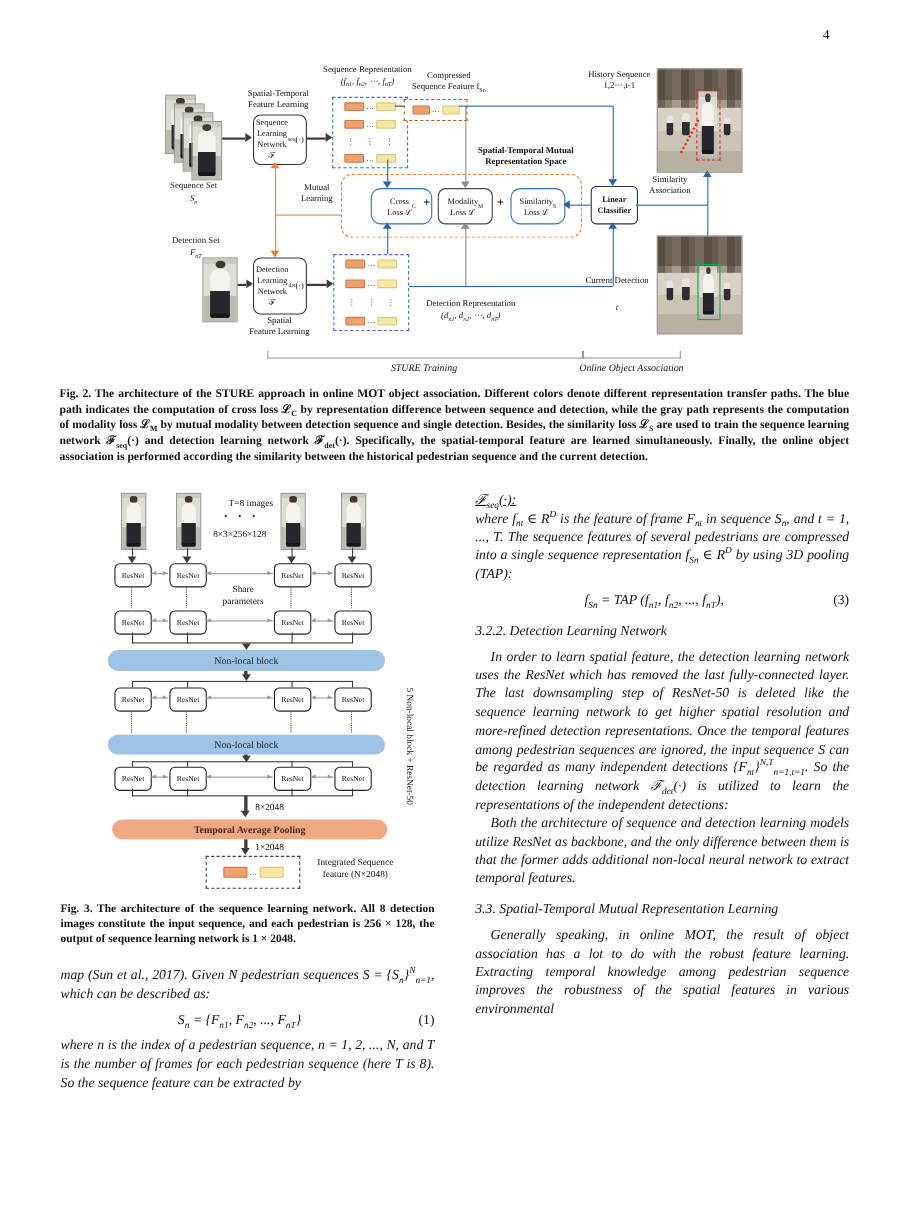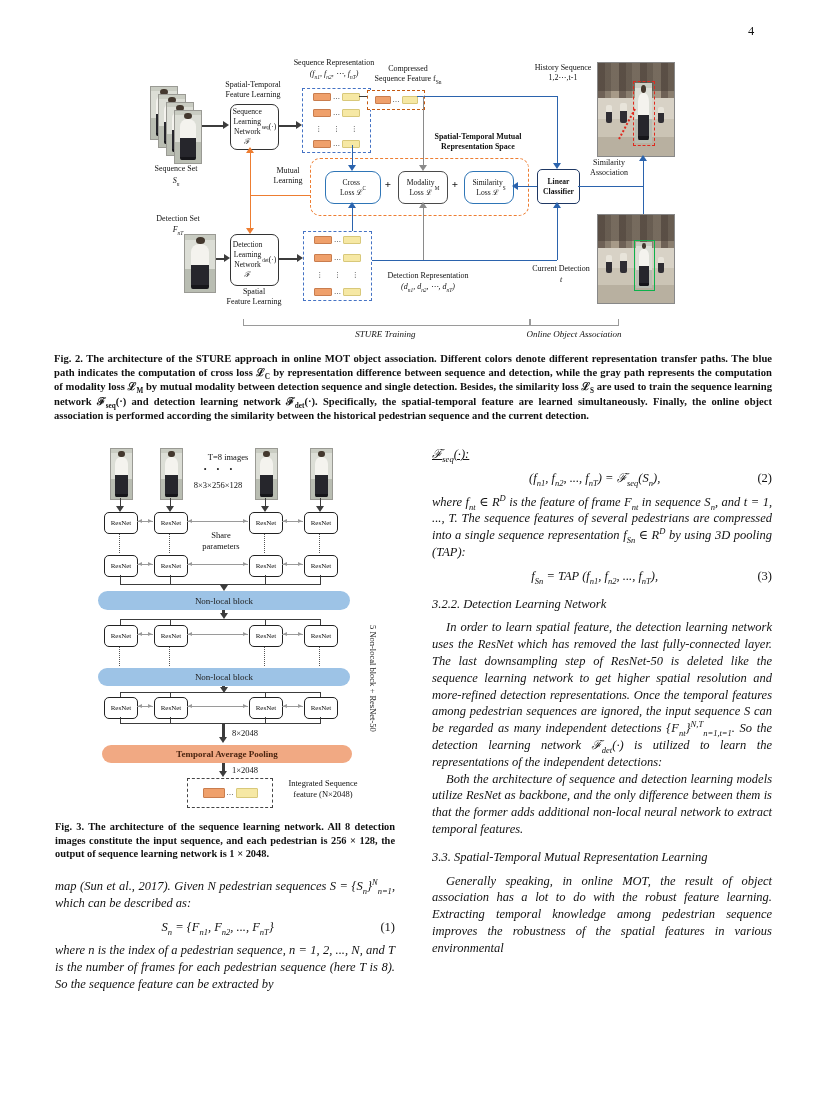--- a/index.html
+++ b/index.html
@@ -154,21 +154,21 @@
       <div class="pp" style="left:22px;top:40px;width:7px;height:20px"></div>
       <div class="pp" style="left:60px;top:44px;height:16px"></div>
       <div class="ped" style="left:37px;top:20px;width:17px;height:60px;border:none"></div>
       <div class="drect red" style="left:35px;top:18px;width:20px;height:63px"></div>
       <div class="reddiag" style="left:28px;top:44px"></div>
     </div>
 
     <div class="lab b" style="left:283px;top:74px;width:134px">Spatial-Temporal Mutual<br>Representation Space</div>
 
     <div class="orange-rect" style="left:182px;top:100px;width:217px;height:56px"></div>
-    <div class="box blue" style="left:197px;top:113px;width:54px;height:31px">Cross<br>Loss ℒ<sub>C</sub></div>
+    <div class="box blue" style="left:209px;top:113px;width:54px;height:31px">Cross<br>Loss ℒ<sub>C</sub></div>
     <div class="lab b" style="left:252px;top:120px;width:16px;font-size:11px">+</div>
     <div class="box" style="left:270px;top:113px;width:48px;height:31px;border-color:#4a4a4a">Modality<br>Loss ℒ<sub>M</sub></div>
     <div class="lab b" style="left:319px;top:120px;width:16px;font-size:11px">+</div>
     <div class="box blue" style="left:336px;top:113px;width:48px;height:31px">Similarity<br>Loss ℒ<sub>S</sub></div>
     <div class="box navy" style="left:409px;top:111px;width:41px;height:33px">Linear<br>Classifier</div>
 
     <div class="lab" style="left:445px;top:100px;width:72px">Similarity<br>Association</div>
 
     <div class="lab" style="left:138px;top:108px;width:44px">Mutual<br>Learning</div>
     <div class="vl c-orange" style="left:122px;top:92px;height:82px"></div>
@@ -220,21 +220,21 @@
           <span class="mini">…</span>
           <span class="by"></span>
         </div>
     </div>
     <div class="hl c-dark t2" style="left:151px;top:200px;width:18px"></div>
     <div class="ah r c-dark" style="left:169px;top:196px"></div>
 
     <div class="lab" style="left:238px;top:213px;width:124px">Detection Representation</div>
     <div class="lab ital" style="left:238px;top:224px;width:124px">(d<sub>n1</sub>, d<sub>n2</sub>, ⋯, d<sub>nT</sub>)</div>
 
-    <div class="lab" style="left:392px;top:206px;width:82px">Current Detection</div>
+    <div class="lab" style="left:392px;top:192px;width:82px">Current Detection</div>
     <div class="lab ital" style="left:392px;top:217px;width:82px">t</div>
 
     <div class="photo" style="left:469px;top:156px;width:76px;height:88px">
       <div class="pp" style="left:8px;top:40px;height:18px"></div>
       <div class="pp" style="left:22px;top:38px;width:7px;height:20px"></div>
       <div class="pp" style="left:60px;top:42px;height:16px"></div>
       <div class="ped" style="left:38px;top:27px;width:16px;height:46px;border:none"></div>
       <div class="drect green" style="left:36px;top:25px;width:19px;height:49px"></div>
     </div>
 
@@ -359,24 +359,20 @@
     <p class="p">map (Sun et al., 2017).  Given N pedestrian sequences S = {S<sub>n</sub>}<sup>N</sup><sub>n=1</sub>, which can be described as:</p>
     <div class="eq">
       <span class="eq-f">S<sub>n</sub> = {F<sub>n1</sub>, F<sub>n2</sub>, ..., F<sub>nT</sub>}</span>
       <span class="eq-n">(1)</span>
     </div>
     <p class="p">where n is the index of a pedestrian sequence, n = 1, 2, ..., N, and T is the number of frames for each pedestrian sequence (here T is 8).  So the sequence feature can be extracted by</p>
   </div>
 
   <div class="col" style="left:432px;top:446px;width:340px">
     <p class="p lead">ℱ<sub>seq</sub>(·):</p>
-    <div class="eq">
-      <span class="eq-f">(f<sub>n1</sub>, f<sub>n2</sub>, ..., f<sub>nT</sub>) = ℱ<sub>seq</sub>(S<sub>n</sub>),</span>
-      <span class="eq-n">(2)</span>
-    </div>
     <p class="p">where f<sub>nt</sub> ∈ R<sup>D</sup> is the feature of frame F<sub>nt</sub> in sequence S<sub>n</sub>, and t = 1, ..., T.  The sequence features of several pedestrians are compressed into a single sequence representation f<sub>Sn</sub> ∈ R<sup>D</sup> by using 3D pooling (TAP):</p>
     <div class="eq">
       <span class="eq-f">f<sub>Sn</sub> = TAP (f<sub>n1</sub>, f<sub>n2</sub>, ..., f<sub>nT</sub>),</span>
       <span class="eq-n">(3)</span>
     </div>
     <p class="p h3">3.2.2.  Detection Learning Network</p>
     <p class="p ind">In order to learn spatial feature, the detection learning network uses the ResNet which has removed the last fully-connected layer.  The last downsampling step of ResNet-50 is deleted like the sequence learning network to get higher spatial resolution and more-refined detection representations. Once the temporal features among pedestrian sequences are ignored, the input sequence S can be regarded as many independent detections {F<sub>nt</sub>}<sup>N,T</sup><sub>n=1,t=1</sub>.  So the detection learning network ℱ<sub>det</sub>(·) is utilized to learn the representations of the independent detections:</p>
     <p class="p ind">Both the architecture of sequence and detection learning models utilize ResNet as backbone, and the only difference between them is that the former adds additional non-local neural network to extract temporal features.</p>
     <p class="p h3">3.3.  Spatial-Temporal Mutual Representation Learning</p>
     <p class="p ind">Generally speaking, in online MOT, the result of object association has a lot to do with the robust feature learning.  Extracting temporal knowledge among pedestrian sequence improves the robustness of the spatial features in various environmental</p>

